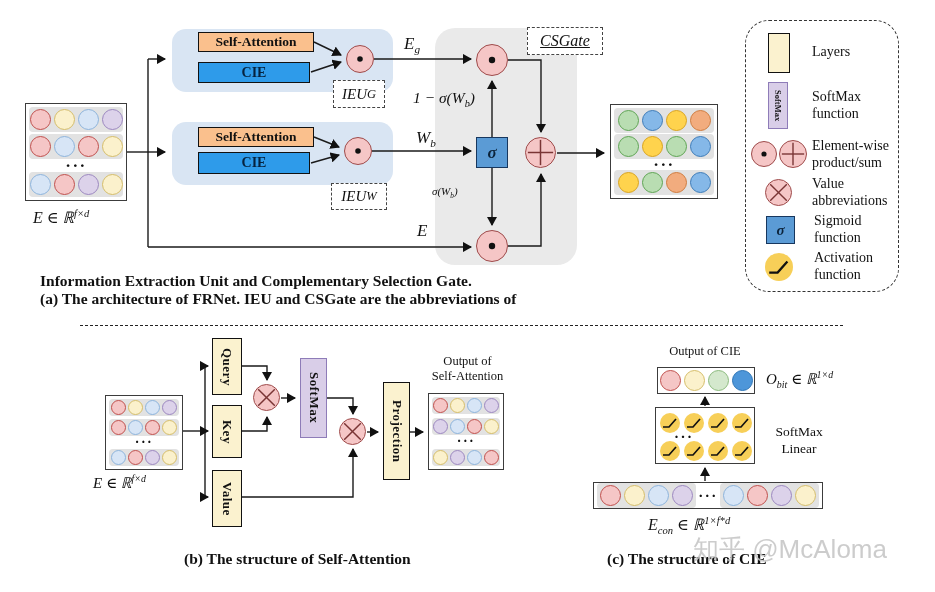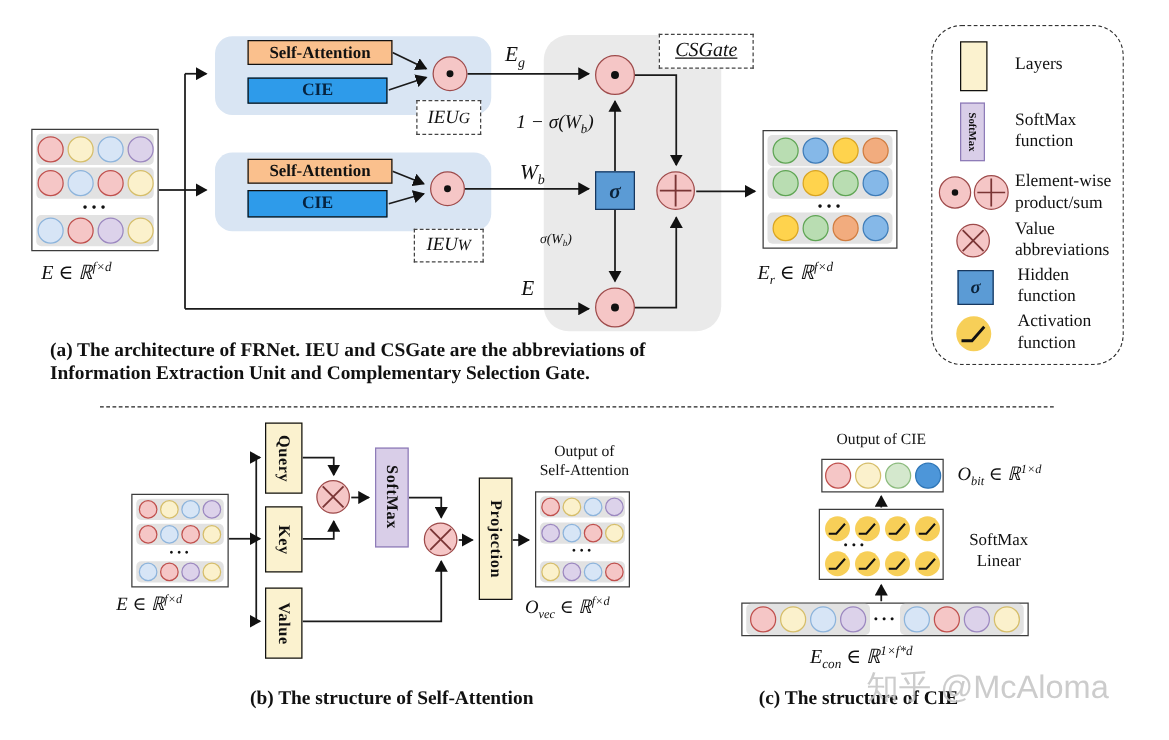--- a/index.html
+++ b/index.html
@@ -186,25 +186,24 @@
         <span class="circ" style="background: rgb(133, 184, 232); border-color: rgb(62, 124, 184);"></span>
       </div>
     <div class="mdots">···</div>
     <div class="mrow">
         <span class="circ" style="background: rgb(255, 211, 77); border-color: rgb(217, 164, 32);"></span>
         <span class="circ" style="background: rgb(185, 221, 178); border-color: rgb(95, 165, 84);"></span>
         <span class="circ" style="background: rgb(242, 172, 126); border-color: rgb(208, 124, 63);"></span>
         <span class="circ" style="background: rgb(133, 184, 232); border-color: rgb(62, 124, 184);"></span>
       </div>
   </div>
-  <div class="abs math center" style="left:606px;top:206px;width:116px;"><span>E</span><sub>r</sub><span> ∈ ℝ</span><sup>f×d</sup></div>
 
   <div class="abs center" style="left:40px;top:272px;width:590px;">
+    <div class="cap">Information  Extraction  Unit and  Complementary  Selection  Gate.</div>
     <div class="cap">(a)  The architecture of  FRNet. IEU and CSGate are the abbreviations of</div>
-    <div class="cap">Information  Extraction  Unit and  Complementary  Selection  Gate.</div>
   </div>
 
   <div class="abs" style="left:80px;top:325px;width:763px;border-top:1.7px dashed #222;"></div>
 
   <div class="abs matrix sm" style="left:105px;top:395px;width:78px;height:75px;">
     <div class="mrow">
         <span class="circ" style="background: rgb(245, 198, 198); border-color: rgb(192, 80, 77);"></span>
         <span class="circ" style="background: rgb(251, 241, 204); border-color: rgb(214, 190, 106);"></span>
         <span class="circ" style="background: rgb(215, 229, 246); border-color: rgb(141, 180, 220);"></span>
         <span class="circ" style="background: rgb(220, 210, 234); border-color: rgb(156, 136, 192);"></span>
@@ -262,23 +261,22 @@
         <span class="circ" style="background: rgb(251, 241, 204); border-color: rgb(214, 190, 106);"></span>
       </div>
     <div class="mdots" style="font-size:14px;line-height:6px;">···</div>
     <div class="mrow">
         <span class="circ" style="background: rgb(251, 241, 204); border-color: rgb(214, 190, 106);"></span>
         <span class="circ" style="background: rgb(220, 210, 234); border-color: rgb(156, 136, 192);"></span>
         <span class="circ" style="background: rgb(215, 229, 246); border-color: rgb(141, 180, 220);"></span>
         <span class="circ" style="background: rgb(245, 198, 198); border-color: rgb(192, 80, 77);"></span>
       </div>
   </div>
-  <div class="abs math" style="left:420px;top:474px;width:110px;font-size:15px;"><span>O</span><sub>vec</sub><span> ∈ ℝ</span><sup>f×d</sup></div>
-
-  <div class="abs cap" style="left:200px;top:550px;">(b)  The structure  of Self-Attention</div>
+
+  <div class="abs cap" style="left:184px;top:550px;">(b)  The structure  of Self-Attention</div>
 
   <div class="abs small" style="left:655px;top:344px;width:100px;">Output of  CIE</div>
   <div class="abs rowbox" style="left:657px;top:367px;width:98px;height:27px;justify-content:center;gap:3px;">
       <span class="circ" style="background: rgb(245, 198, 198); border-color: rgb(192, 80, 77);"></span>
       <span class="circ" style="background: rgb(251, 241, 204); border-color: rgb(214, 190, 106);"></span>
       <span class="circ" style="background: rgb(212, 232, 205); border-color: rgb(140, 187, 126);"></span>
       <span class="circ" style="background: rgb(77, 150, 217); border-color: rgb(46, 117, 182);"></span>
     </div>
   <div class="abs math" style="left:766px;top:368px;width:115px;font-size:15px;"><span>O</span><sub>bit</sub><span> ∈ ℝ</span><sup>1×d</sup></div>
 
@@ -388,21 +386,21 @@
           <line x1="22.5" y1="4.5" x2="4.5" y2="22.5" stroke="#7A3535" stroke-width="1.5"></line>
         </svg>
     </div>
     <div class="abs lglabel" style="left:66px;top:155px;">
       <div>Value</div>
       <div>abbreviations</div>
     </div>
 
     <div class="abs box sigma" style="left:20px;top:195px;width:29px;height:28px;font-size:15px;">σ</div>
     <div class="abs lglabel" style="left:68px;top:192px;">
-      <div>Hidden</div>
+      <div>Sigmoid</div>
       <div>function</div>
     </div>
 
     <span class="abs act" style="left:19px;top:232px;width:28px;height:28px;">
       <svg viewBox="0 0 20 20">
           <polyline points="3,14 9,14 16,6" fill="none" stroke="#111" stroke-width="1.6"></polyline>
         </svg>
     </span>
     <div class="abs lglabel" style="left:68px;top:229px;">
       <div>Activation</div>

